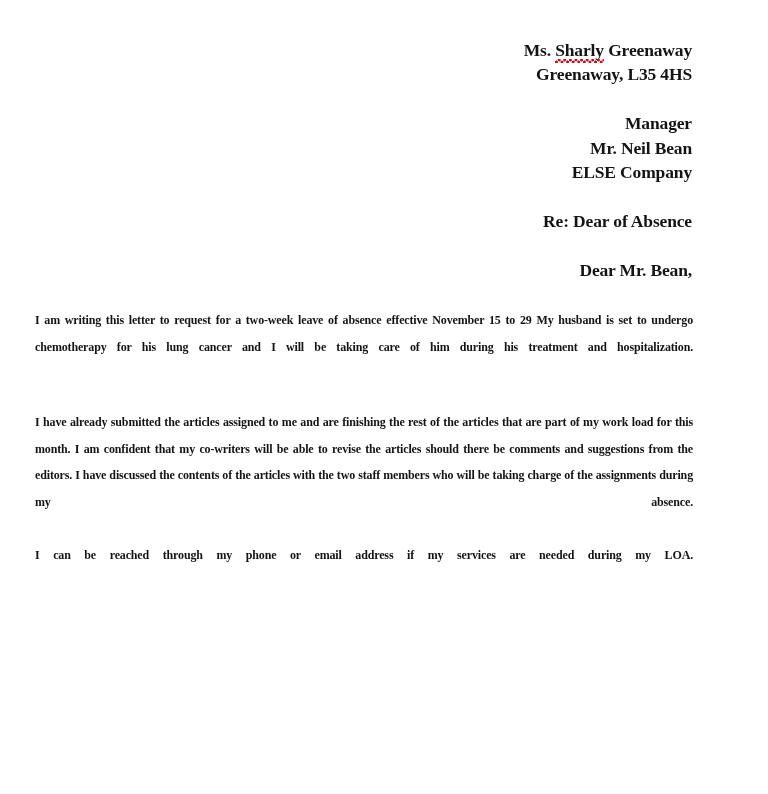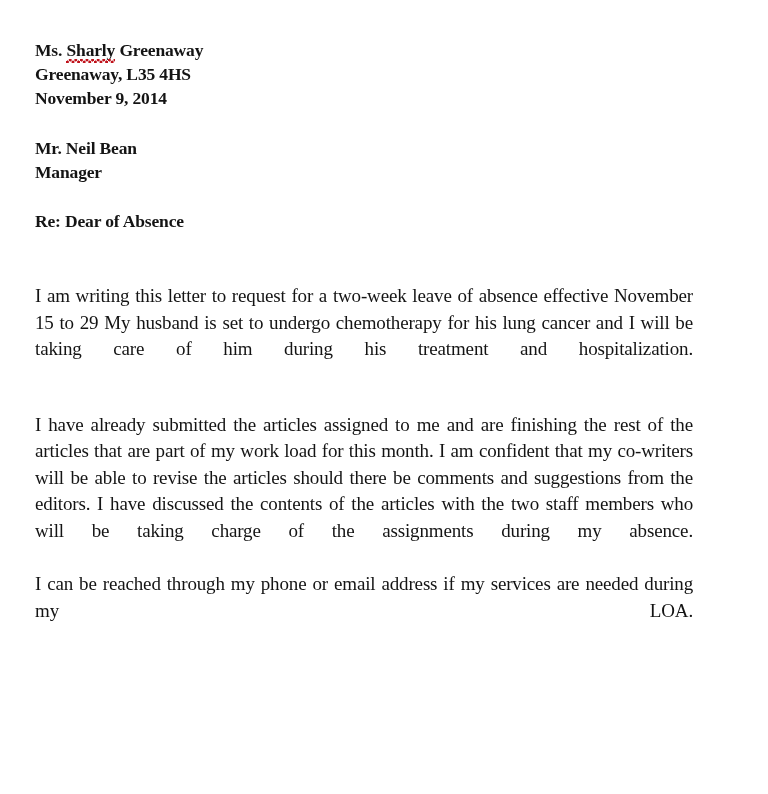--- a/index.html
+++ b/index.html
@@ -29,20 +29,21 @@
     padding: 0;
   }
 
   .line {
     font-weight: bold;
     font-size: 17.5px;
     line-height: 24.2px;
     letter-spacing: -0.15px;
     white-space: pre;
     color: #141414;
+    text-align: right;
   }
 
   
   .misspelled {
     position: relative;
     display: inline-block;
   }
   .misspelled::after {
     content: "";
     position: absolute;
@@ -55,22 +56,22 @@
       radial-gradient(circle at 4.1px 0.9px, #c0121b 1.5px, rgba(0,0,0,0) 1.8px);
     background-size: 5.6px 4px;
     background-repeat: repeat-x;
   }
 
   .gap-sm { height: 22px; }
   .gap-md { height: 25px; }
   .gap-lg { height: 27px; }
 
   .para {
-    font-weight: normal;
-    font-size: 19px;
+    font-weight: bold;
+    font-size: 12px;
     line-height: 26.6px;
     letter-spacing: -0.15px;
     text-align: justify;
     text-justify: inter-word;
     color: #141414;
     margin: 0;
     width: 658px;
   }
   
   .para.stretch-last::after {
@@ -80,36 +81,37 @@
   }
 </style>
 </head>
 <body>
 
 <div id="letter-page">
 
   <div class="block">
     <div class="line"><span>Ms. </span><span class="misspelled">Sharly</span><span> Greenaway</span></div>
     <div class="line">Greenaway, L35 4HS</div>
-    <div class="line">November 9, 2014</div>
   </div>
 
   <div class="gap-md"></div>
 
   <div class="block">
+    <div class="line">Manager</div>
     <div class="line">Mr. Neil Bean</div>
-    <div class="line">Manager</div>
+    <div class="line">ELSE Company</div>
   </div>
 
   <div class="gap-md"></div>
 
   <div class="line">Re: Dear of Absence</div>
 
   <div class="gap-md"></div>
 
+  <div class="line">Dear Mr. Bean,</div>
 
   <div class="gap-md"></div>
 
   <p class="para stretch-last">I am writing this letter to request for a two-week leave of absence effective November 15 to 29 My husband is set to undergo chemotherapy for his lung cancer and I will be taking care of him during his treatment and hospitalization.</p>
 
   <div class="gap-sm"></div>
 
   <p class="para stretch-last">I have already submitted the articles assigned to me and are finishing the rest of the articles that are part of my work load for this month. I am confident that my co-writers will be able to revise the articles should there be comments and suggestions from the editors. I have discussed the contents of the articles with the two staff members who will be taking charge of the assignments during my absence.</p>
 
   <p class="para stretch-last">I can be reached through my phone or email address if my services are needed during my LOA.</p>

